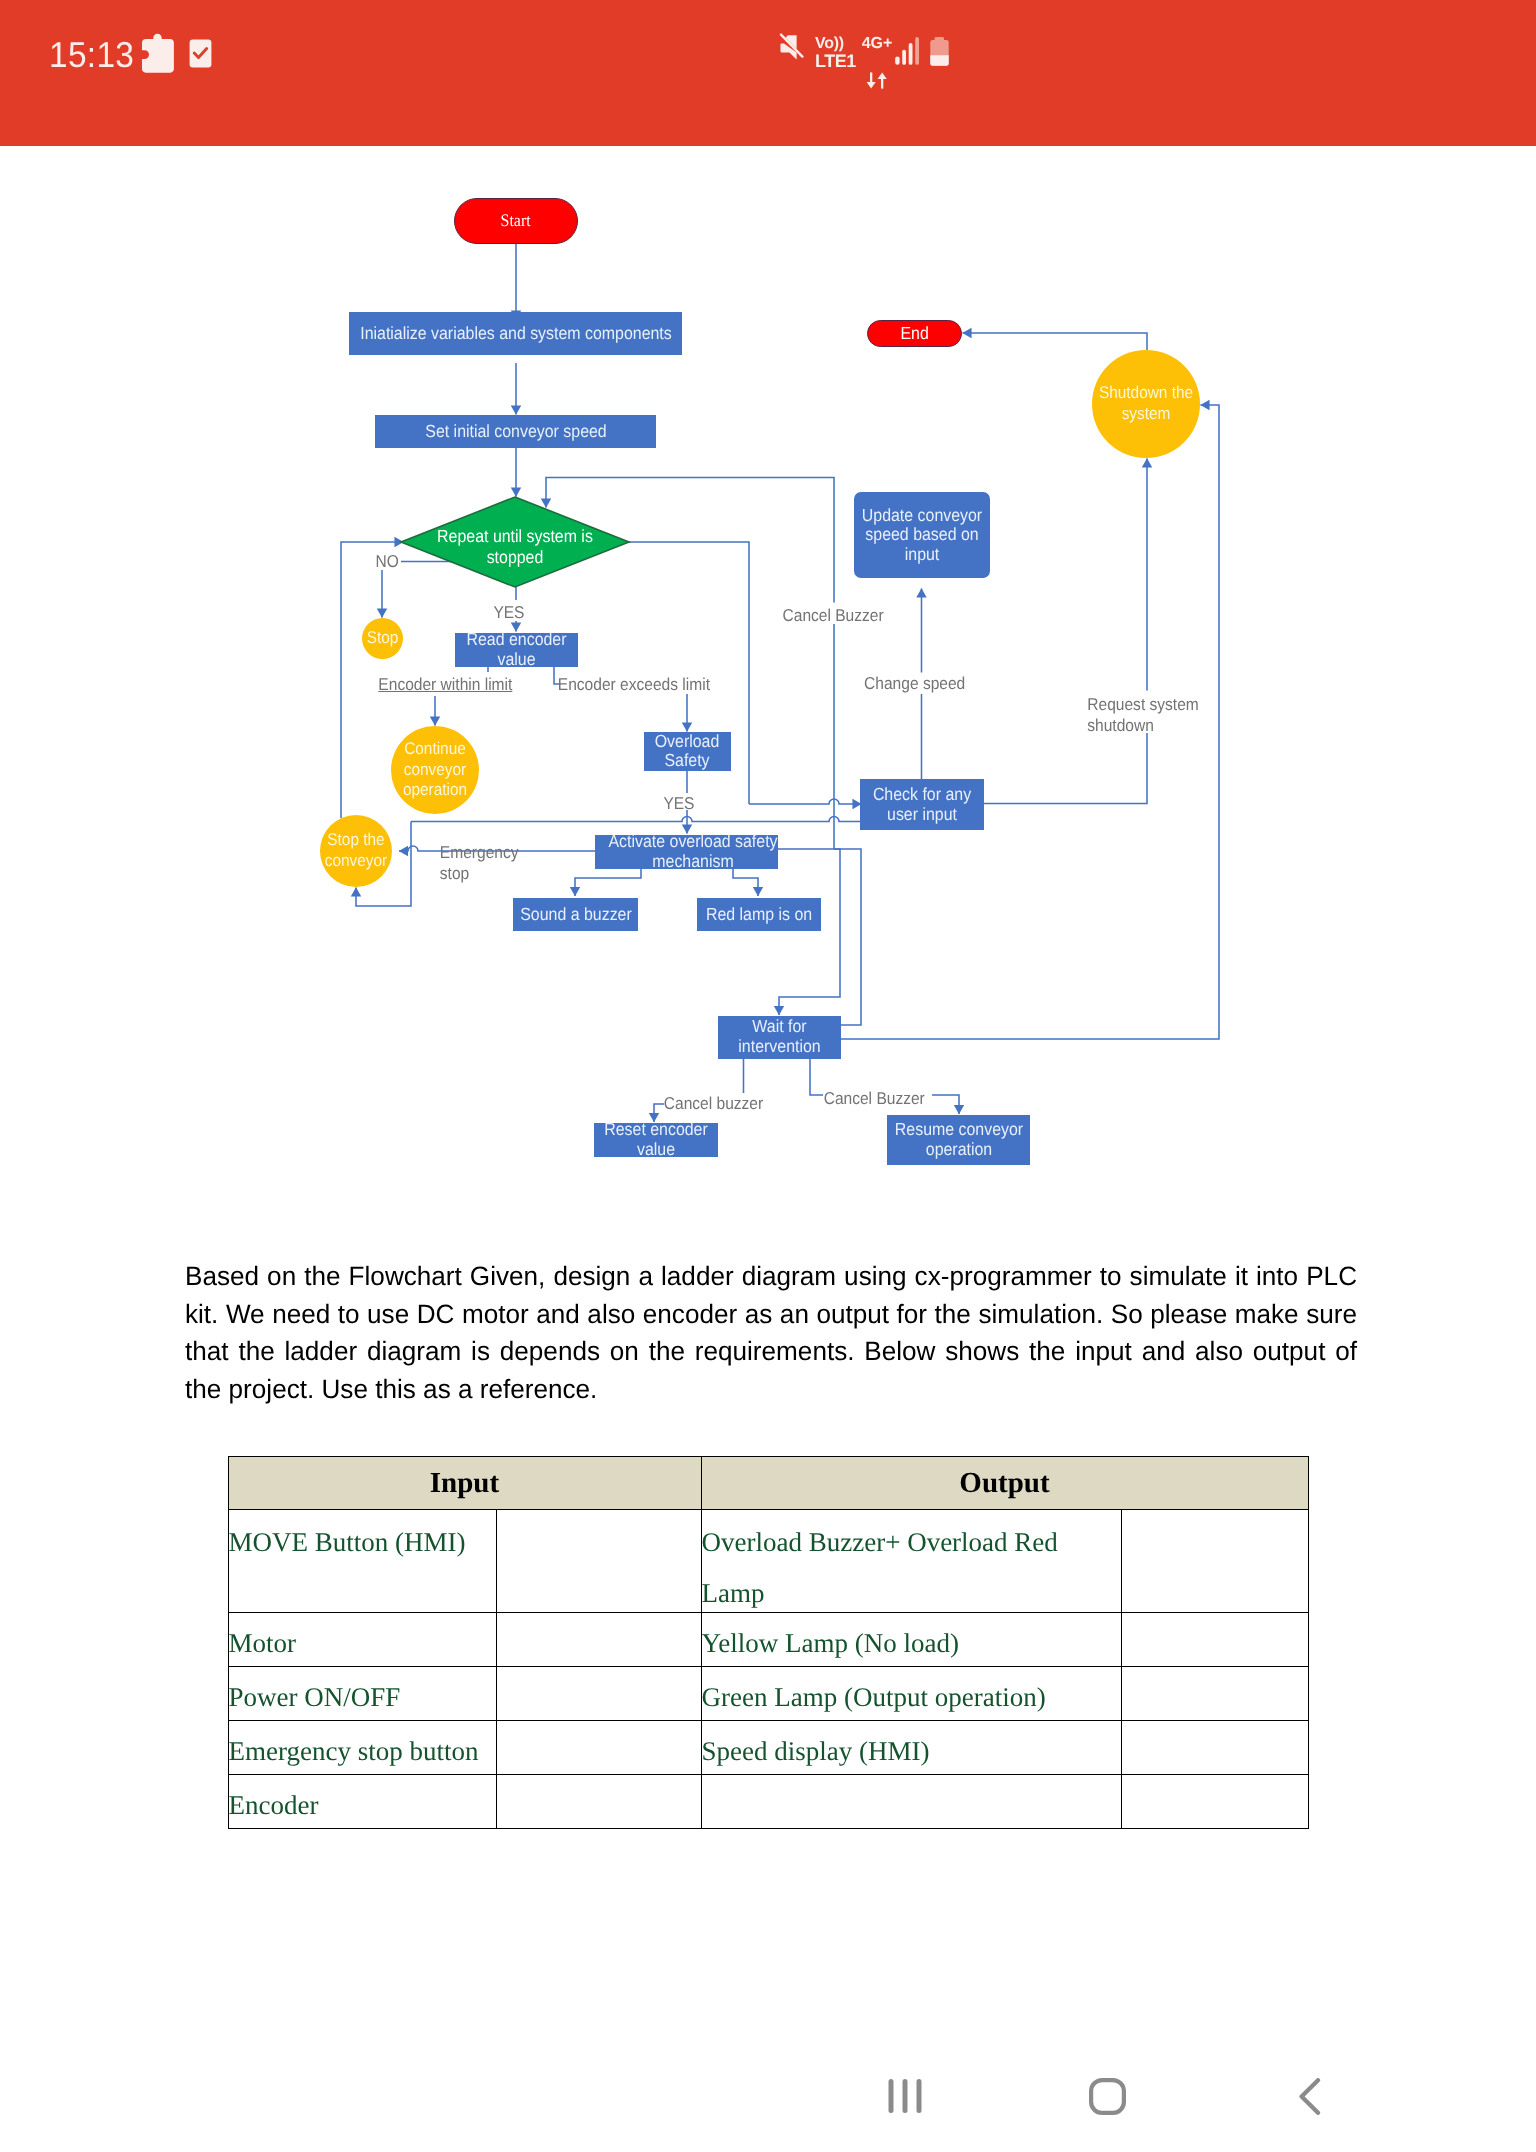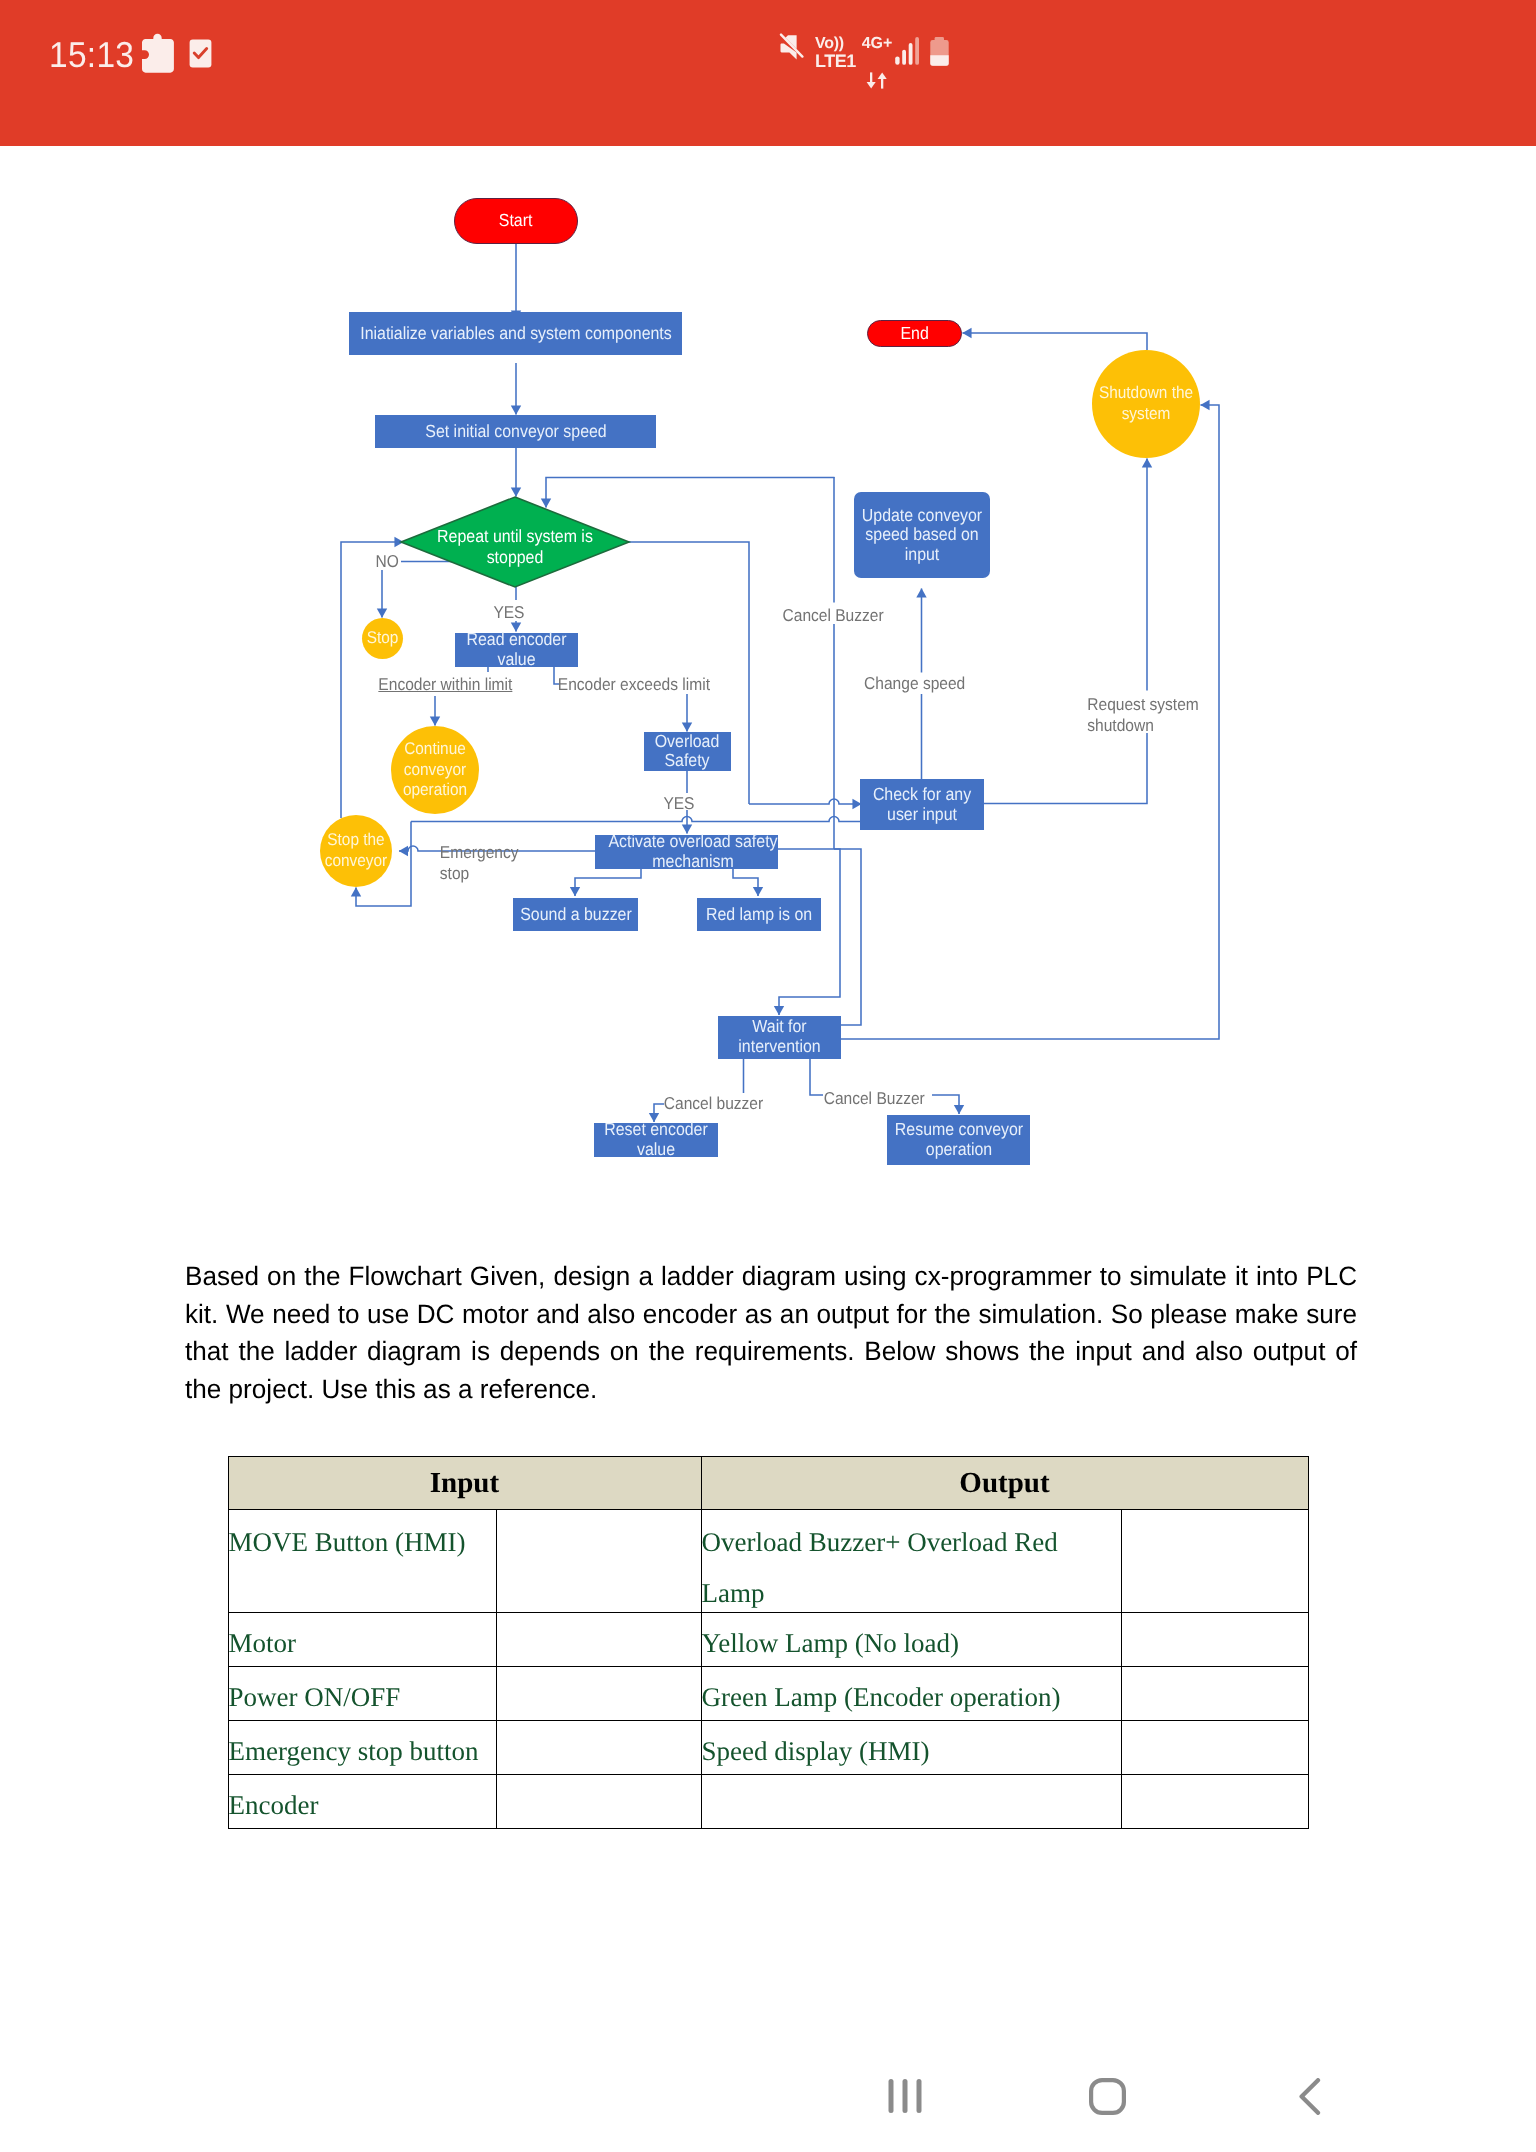--- a/index.html
+++ b/index.html
@@ -141,21 +141,21 @@
         <path d="M841.0 1039 L1219 1039 L1219 405.0 L1200.5 405.0" marker-end="url(#ah)"></path>
         <path d="M778.0 849 L840 849 L840 997 L779 997 L779 1015.0" marker-end="url(#ah)"></path>
         <path d="M834 849 L861 849 L861 1025 L841.0 1025"></path>
         <path d="M743.5 1058.5 L743.5 1093"></path>
         <path d="M664 1104 L654 1104 L654 1122.0" marker-end="url(#ah)"></path>
         <path d="M810 1058.5 L810 1095 L823 1095"></path>
         <path d="M932 1095 L959 1095 L959 1114.0" marker-end="url(#ah)"></path>
       </g>
       <polygon points="515.0,497.0 629.0,542.0 515.0,587.0 401.0,542.0" fill="#00B050" stroke="#1D6B3C" stroke-width="1.6"></polygon>
     </svg>
-    <div class="node term" style="left:453.5px;top:198.0px;width:124.5px;height:45.5px;">
+    <div class="node term" style="left:453.5px;top:198.0px;width:124.5px;height:45.5px;font-family:Liberation Serif, serif;">
         <span>Start</span>
       </div>
     <div class="node proc" style="left:349.0px;top:312px;width:333.0px;height:43.0px;">
         <span style="width:360px;">Iniatialize variables and system components</span>
       </div>
     <div class="node proc" style="left:375.0px;top:415.0px;width:281.0px;height:33.0px;">
         <span style="width:300px;">Set initial conveyor speed</span>
       </div>
     <div class="node" style="left:401.0px;top:497.0px;width:228.0px;height:90.0px;font-size:17.6px;line-height:21.0px;padding-top:9px;">
         <span style="width:206px;">Repeat until system is stopped</span>
@@ -254,21 +254,21 @@
             </td>
       </tr>
       <tr class="r2">
         <td class="cell" style="width:265px;">
               <span>Power ON/OFF</span>
             </td>
         <td class="cell" style="width:202px;">
               <span></span>
             </td>
         <td class="cell" style="width:419px;">
-              <span>Green Lamp (Encoder operation)</span>
+              <span>Green Lamp (Output operation)</span>
             </td>
         <td class="cell" style="width:186px;">
               <span></span>
             </td>
       </tr>
       <tr class="r3">
         <td class="cell" style="width:265px;">
               <span>Emergency stop button</span>
             </td>
         <td class="cell" style="width:202px;">

